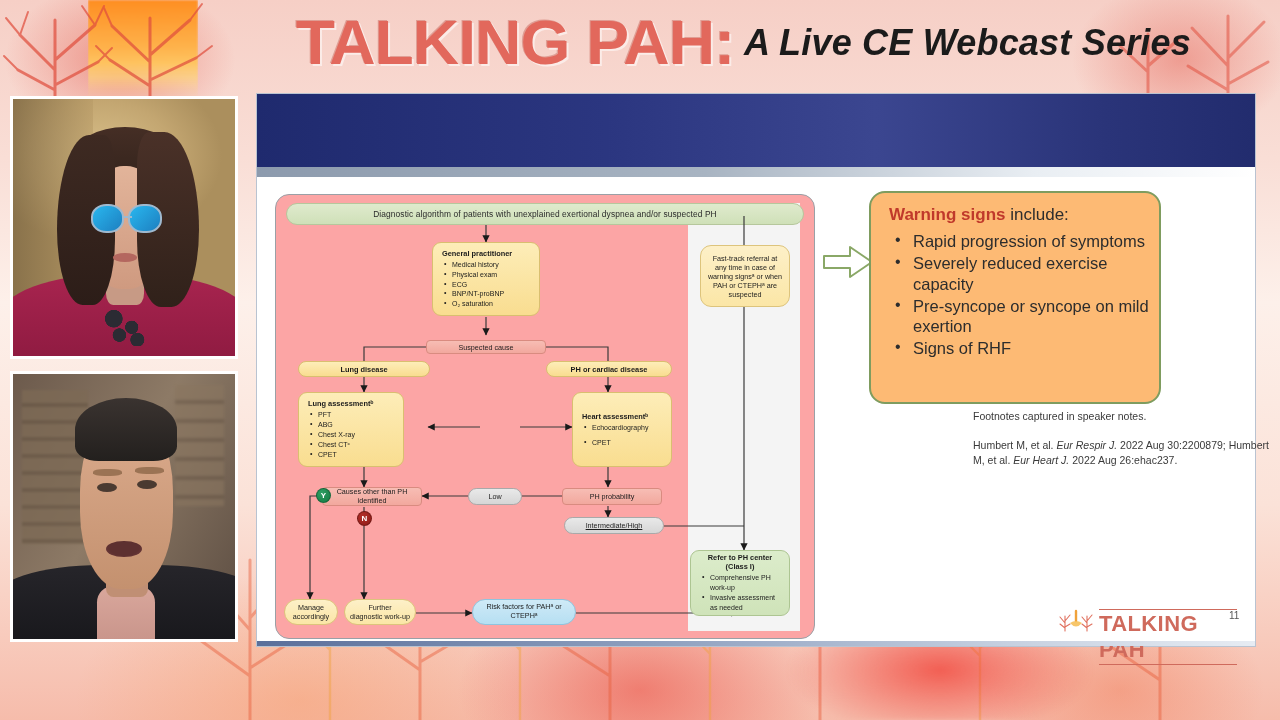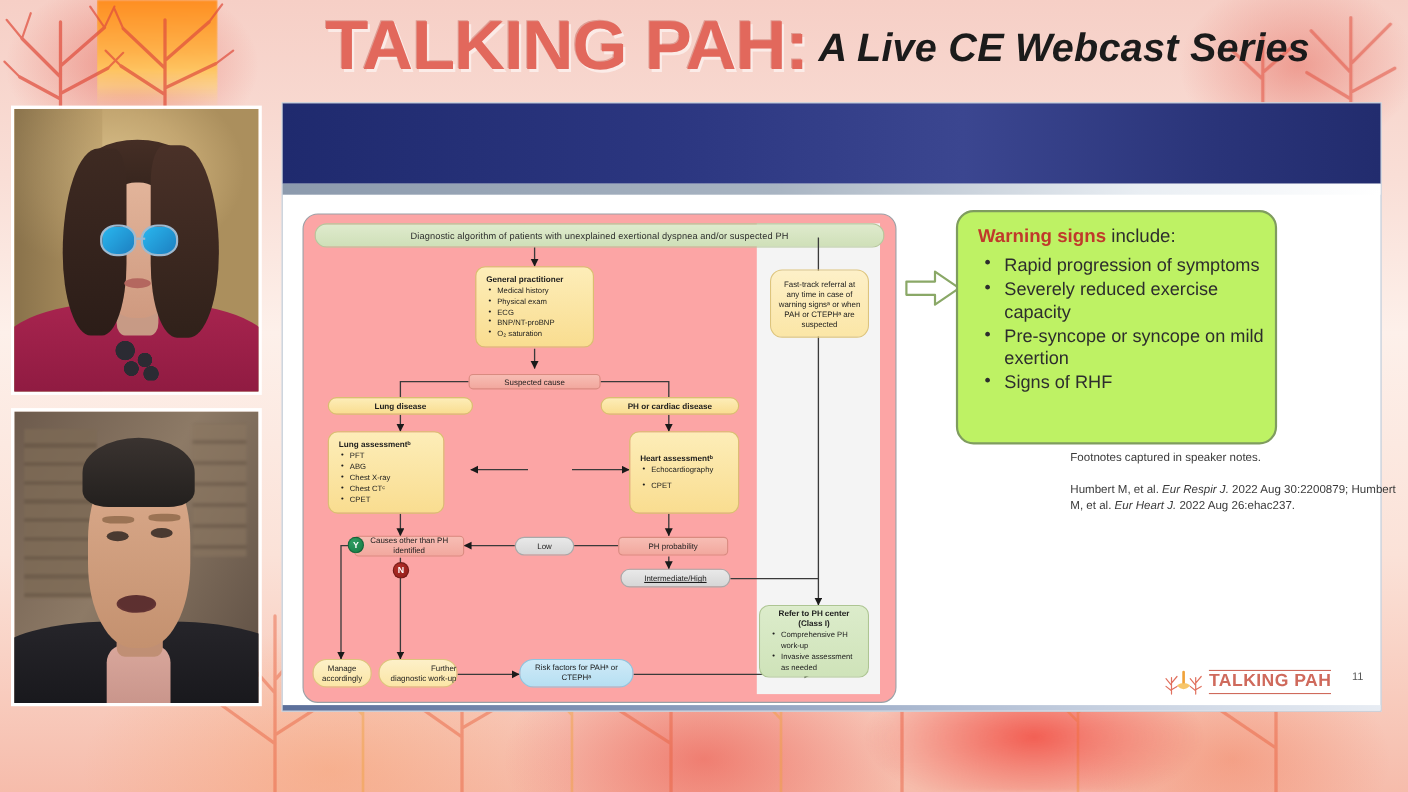--- a/index.html
+++ b/index.html
@@ -184,21 +184,21 @@
     color:#fff; font-weight:700; font-size:8px;
     border:1px solid rgba(0,0,0,.25);
   }
   .badge-y { background:radial-gradient(circle at 35% 30%, #2f9e63, #157a42); }
   .badge-n { background:radial-gradient(circle at 35% 30%, #b33029, #8d1a16); }
   .fcsvg { position:absolute; left:0; top:0; width:540px; height:445px; pointer-events:none; }
 
   
   .warnbox {
     position:absolute; left:612px; top:97px; width:292px; height:213px;
-    border:2px solid #7f9c5f; border-radius:16px; background:#bef264;
+    border:2px solid #7f9c5f; border-radius:16px; background:#fdba74;
   }
   .warn-lead { position:absolute; left:18px; top:12px; font-size:17px; color:#2d2d2d; }
   .warn-lead b { color:#c0392b; }
   .warn-list { position:absolute; left:16px; top:38px; width:262px; list-style:none; }
   .warn-list li {
     position:relative; padding-left:26px; font-size:16.5px; line-height:1.23;
     color:#2d2d2d; margin-bottom:2px;
   }
   .warn-list li::before { content:"•"; position:absolute; left:8px; top:-1px; font-size:16px; }
 
@@ -212,21 +212,21 @@
     position:absolute; left:716px; top:344px; width:300px;
     font-size:10.5px; color:#3a3a3a; line-height:1.42;
   }
   .fn-cite i { font-style:italic; }
 
   
   .footer-logo { position:absolute; left:800px; top:513px; width:180px; height:28px; }
   .logo-mark { position:absolute; left:0; top:1px; width:38px; height:24px; }
   .logo-text {
     position:absolute; left:42px; top:2px;
-    font-weight:700; font-size:16px; letter-spacing:.4px; color:#cf6a5c;
+    font-weight:700; font-size:22px; letter-spacing:.4px; color:#cf6a5c;
     border-top:1.6px solid #cf6a5c; border-bottom:1.6px solid #cf6a5c; padding:1px 0;
   }
   .page-num { position:absolute; left:172px; top:3px; font-size:10px; color:#555; }
 
   .slide-bottomline {
     position:absolute; left:0; bottom:0; width:100%; height:5px;
     background:linear-gradient(90deg,#5b6f9a,#8ea0bf 40%,#c6d0e0 75%,#e7ecf3 100%);
   }
 </style>
 </head>
@@ -425,21 +425,21 @@
         <div class="n-title">(Class I)</div>
         <ul class="n-list">
           <li>Comprehensive PH work-up</li>
           <li>Invasive assessment as needed</li>
         </ul>
       </div>
 
       <div class="node node-yellow-lite n-center" style="left:8px; top:404px; width:54px; height:26px; white-space:pre-line; border-radius:13px;">Manage
 accordingly</div>
 
-      <div class="node node-yellow-lite n-center" style="left:68px; top:404px; width:72px; height:26px; white-space:pre-line; border-radius:13px;text-align:right;">Further
+      <div class="node node-yellow-lite n-center" style="left:68px; top:404px; width:72px; height:26px; white-space:pre-line; border-radius:13px;">Further
 diagnostic work-up</div>
 
       <div class="node node-blue n-center" style="left:196px; top:404px; width:104px; height:26px; line-height:1.2;">Risk factors for PAHᵃ or CTEPHᵃ</div>
     </div>
 
     <svg class="greenarrow" viewBox="0 0 52 36">
       <path d="M2 12 L28 12 L28 3 L50 18 L28 33 L28 24 L2 24 Z" fill="#ffffff" stroke="#8aa867" stroke-width="2" stroke-linejoin="round"></path>
     </svg>
 
     <div class="warnbox">

